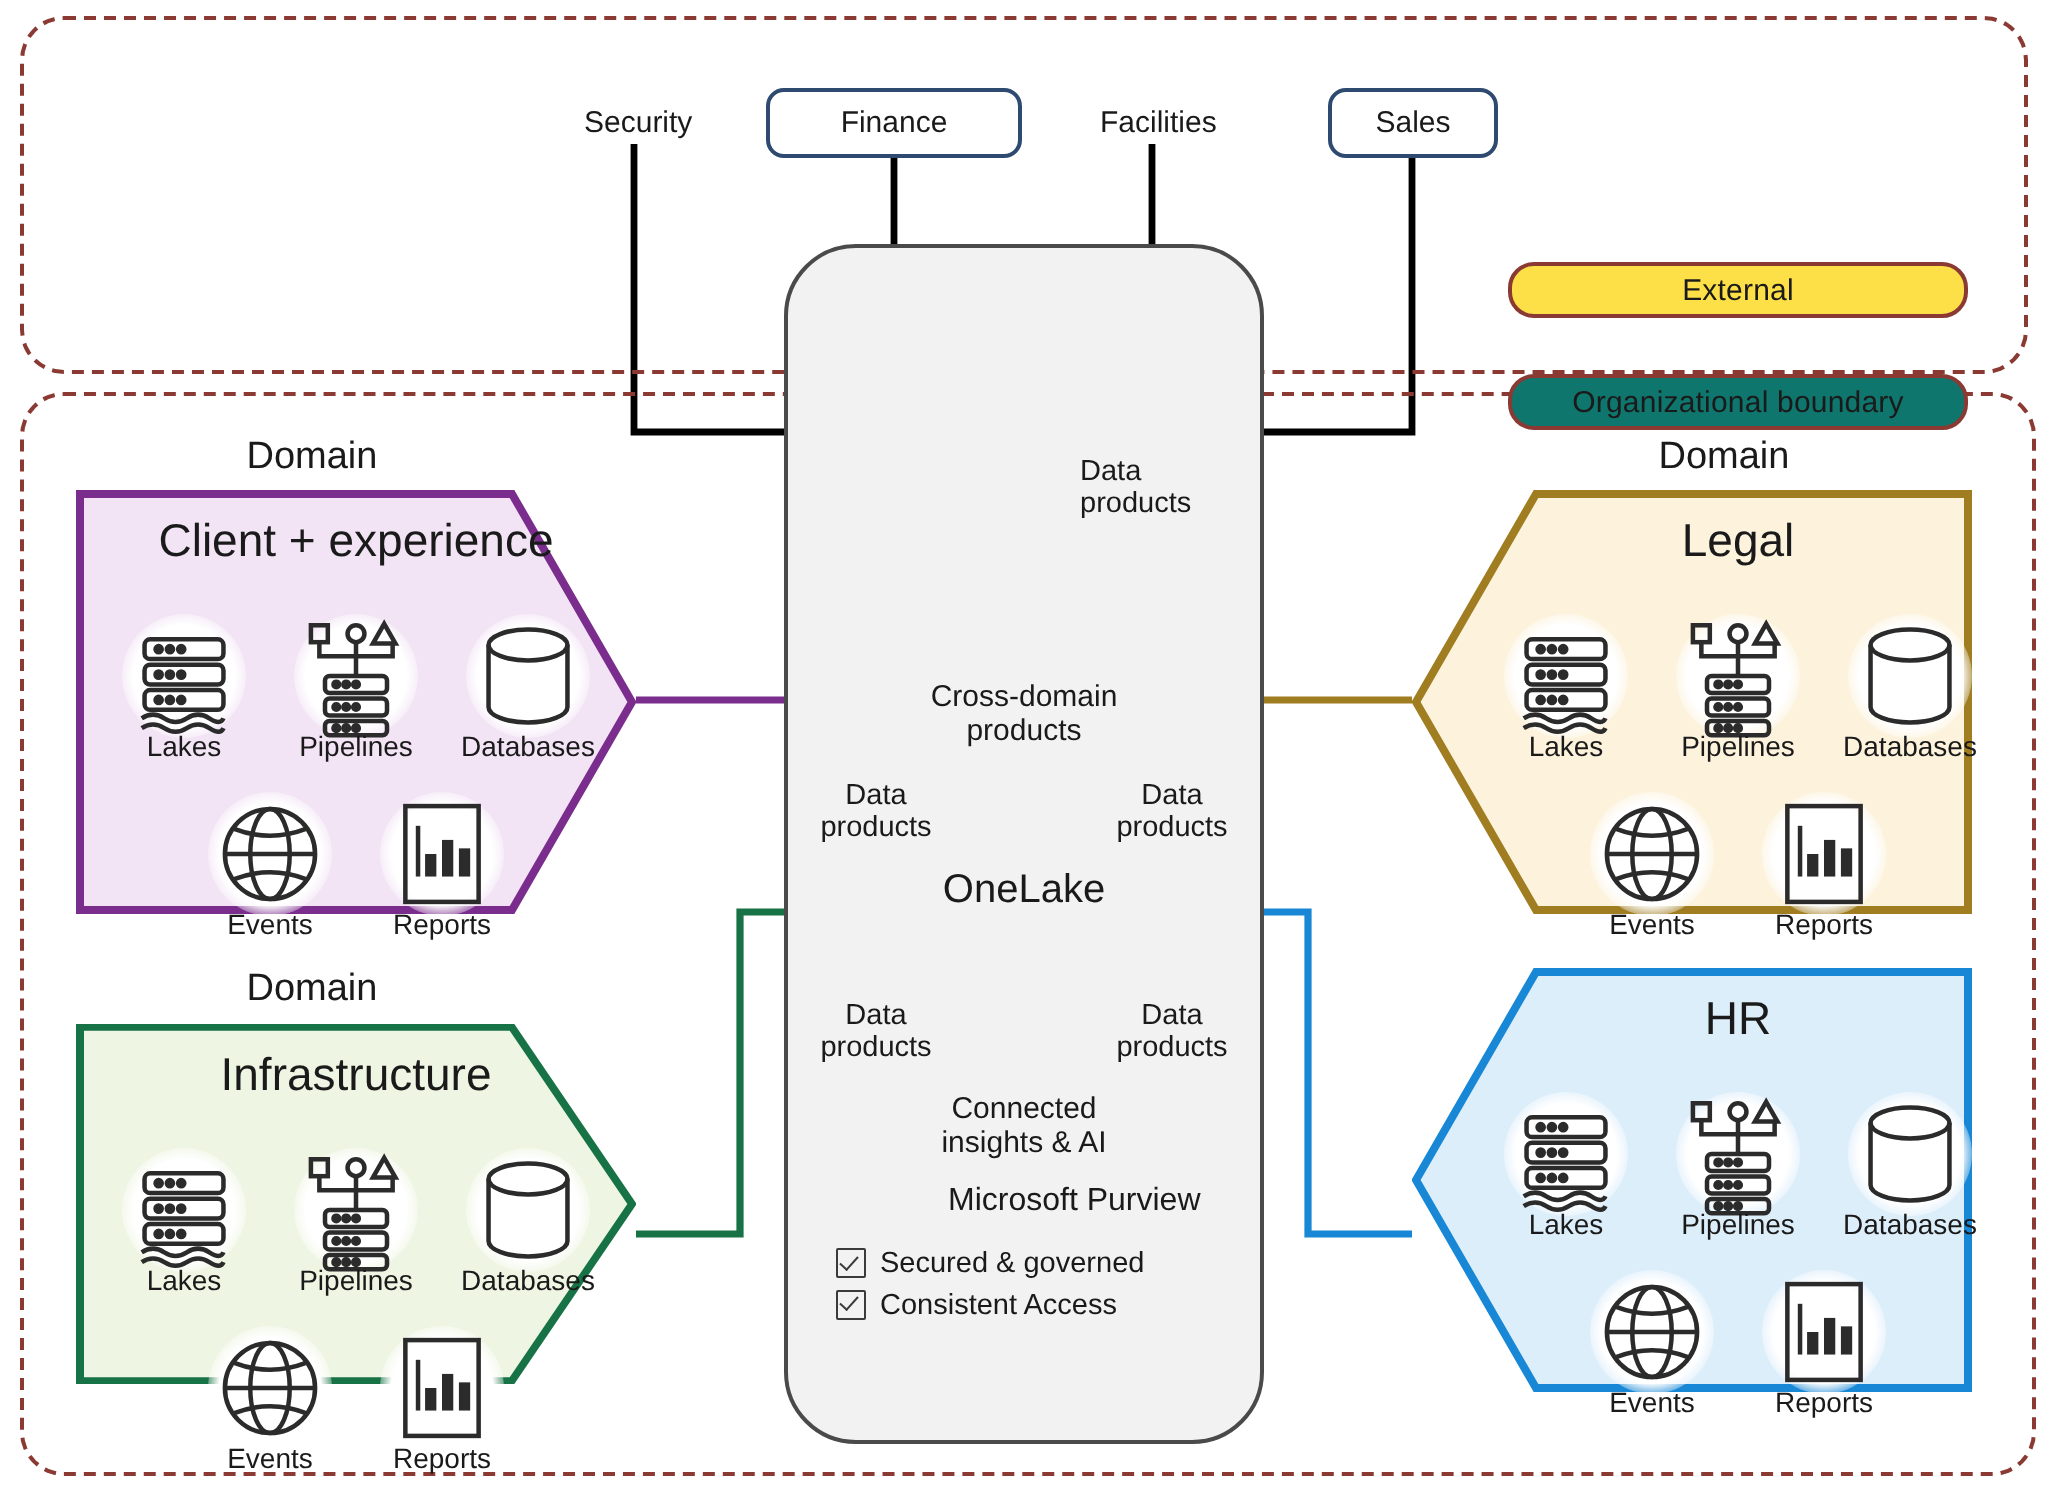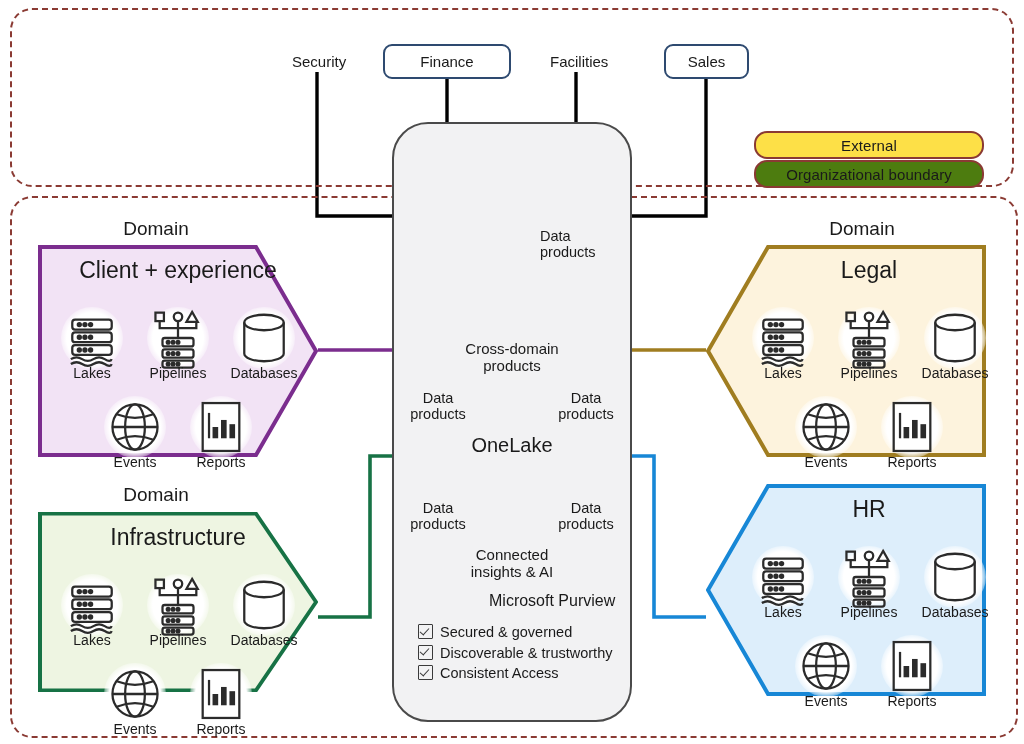--- a/index.html
+++ b/index.html
@@ -21,21 +21,21 @@
   #org-region{left:10px;top:196px;width:1004px;height:538px;}
 
   
   .legend-pill{
     position:absolute;display:flex;align-items:center;justify-content:center;
     border:2.5px solid #8a3a33;border-radius:13px;
     font-size:15px;color:#1a1a1a;letter-spacing:.1px;
     box-sizing:border-box;
   }
   #legend-external{left:754px;top:131px;width:230px;height:28px;background:#fde047;}
-  #legend-org{left:754px;top:160px;width:230px;height:28px;background:#4d7c0f;}
+  #legend-org{left:754px;top:187px;width:230px;height:28px;background:#0f766e;}
 
   
   .ext-box{
     position:absolute;display:flex;align-items:center;justify-content:center;
     border:2px solid #2e4a70;border-radius:9px;background:#ffffff;
     font-size:15px;color:#1a1a1a;box-sizing:border-box;
   }
   #ext-finance{left:383px;top:44px;width:128px;height:35px;}
   #ext-sales{left:664px;top:44px;width:85px;height:35px;}
   .ext-label{
@@ -107,21 +107,21 @@
   .check-item{display:flex;gap:7px;font-size:14.5px;color:#1a1a1a;}
   .check-box{
     width:13px;height:13px;border:1.3px solid #3a3a3a;border-radius:1px;
     position:relative;flex:none;background:#f2f2f3;
   }
   .check-box::after{
     content:"";position:absolute;left:3.4px;top:0.6px;width:4px;height:8px;
     border:solid #3a3a3a;border-width:0 1.5px 1.5px 0;transform:rotate(42deg);
   }
   #purview-row{
-    position:absolute;left:439px;top:592px;display:flex;align-items:flex-end;gap:8px;
+    position:absolute;left:424px;top:592px;display:flex;align-items:flex-end;gap:8px;
   }
   #purview-row .pv-text{font-size:16px;color:#1a1a1a;}
 </style>
 </head>
 <body>
 
 <svg id="canvas" viewBox="0 0 1024 744">
   <defs>
     <marker id="ah-black" markerWidth="9" markerHeight="9" refX="7.6" refY="4.5" orient="auto" markerUnits="strokeWidth">
       <path d="M0,0.7 L8.4,4.5 L0,8.3 L2,4.5 Z" fill="#000000"></path>
@@ -320,24 +320,20 @@
   <span class="pv-text">Microsoft Purview</span>
 </div>
 
 <div id="checklist">
   <div class="check-item">
     <span class="check-box"></span>
     <span>Secured &amp; governed</span>
   </div>
   <div class="check-item">
     <span class="check-box"></span>
-    <span>Discoverable &amp; trustworthy</span>
-  </div>
-  <div class="check-item">
-    <span class="check-box"></span>
     <span>Consistent Access</span>
   </div>
 </div>
 
 <div class="domain-title" id="title-client">Domain</div>
 <div class="domain-title" id="title-infra">Domain</div>
 <div class="domain-title" id="title-legal">Domain</div>
 <div class="domain-title" id="title-hr">Domain</div>
 
 <div class="pentagon" id="pent-client">

